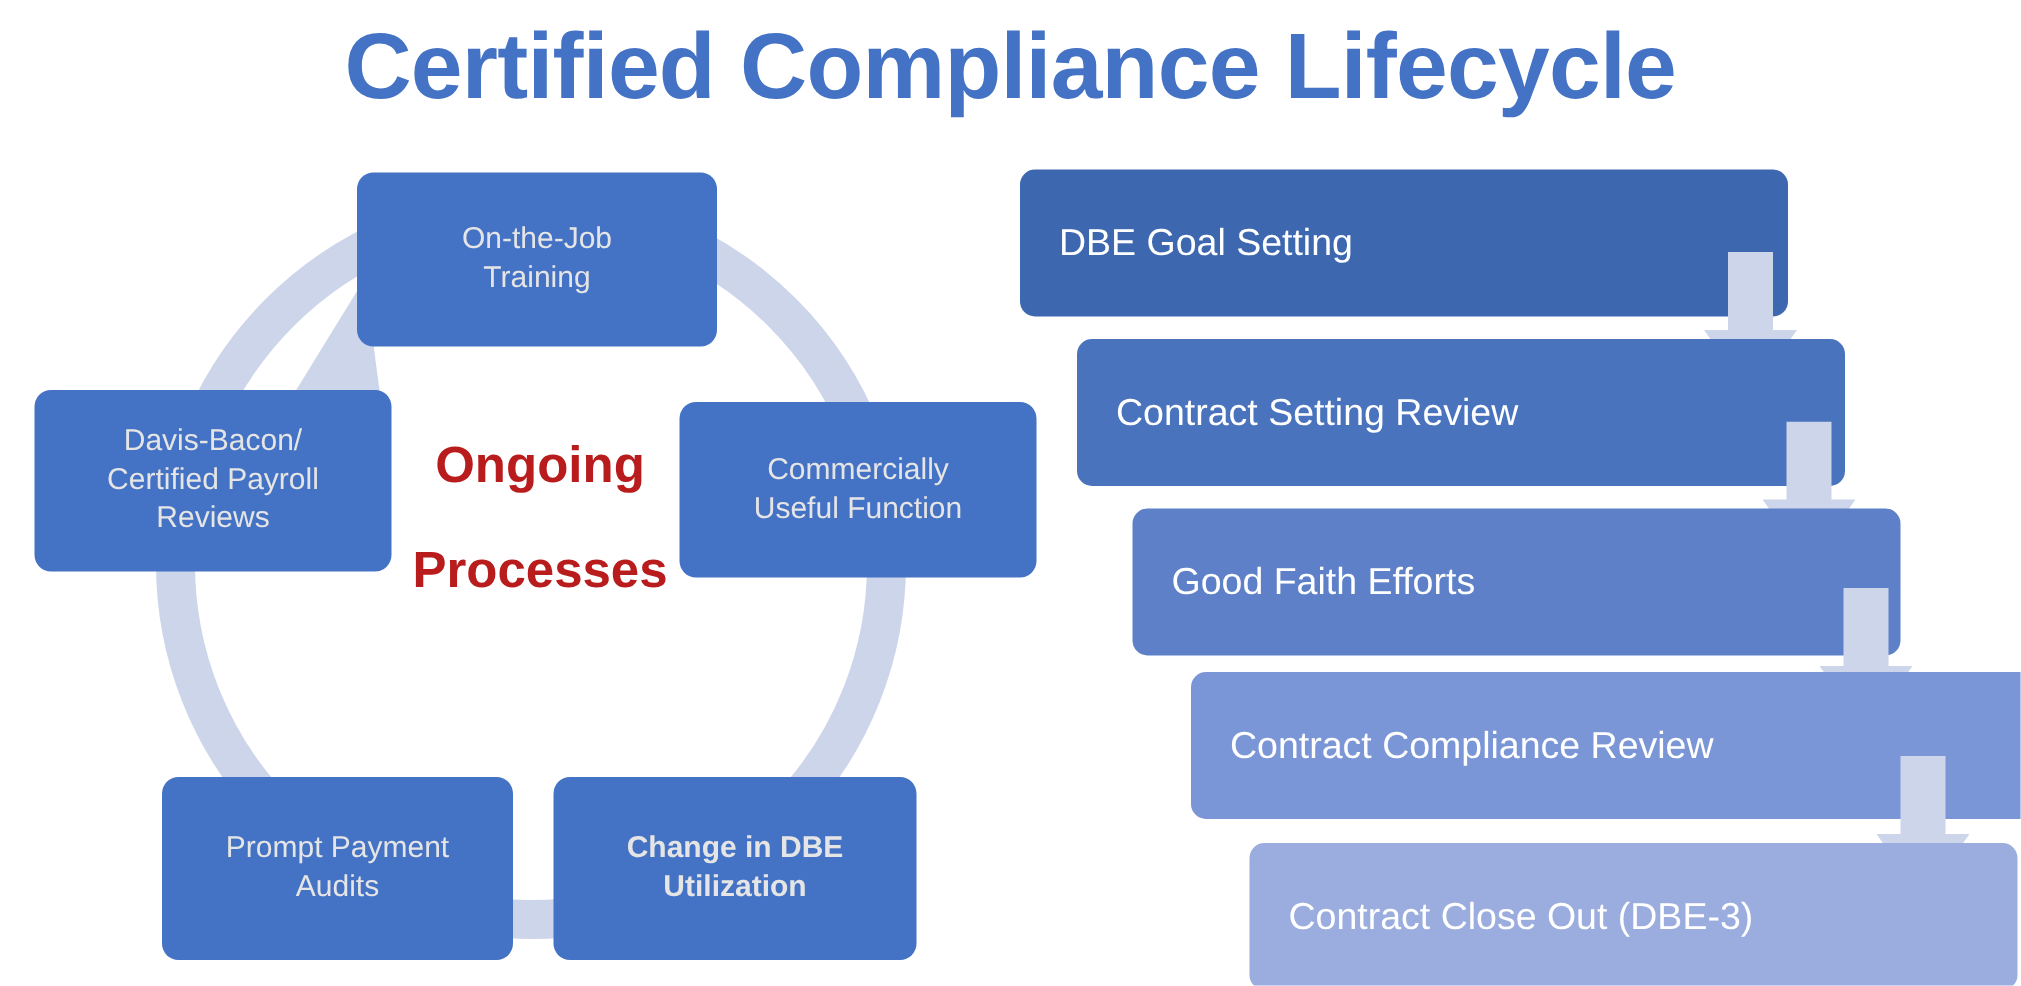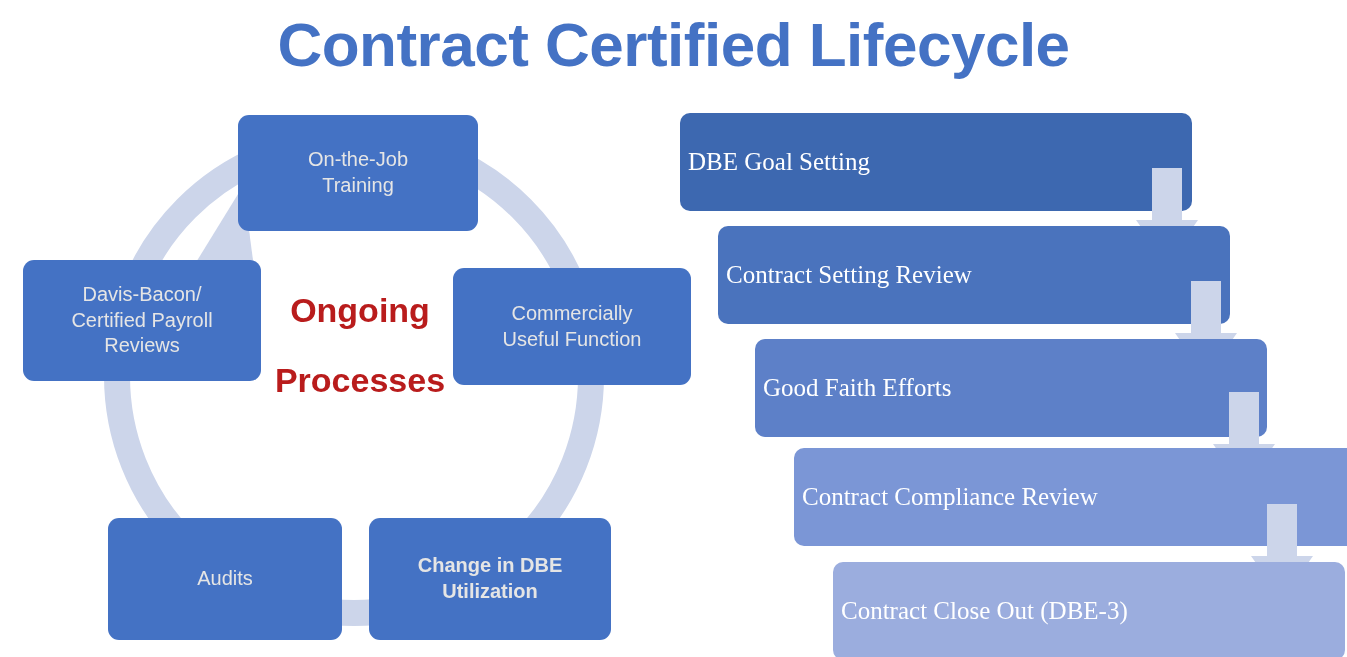--- a/index.html
+++ b/index.html
@@ -89,24 +89,23 @@
     width: 677px;
     height: 557px;
   }
   .flow-step {
     position: absolute;
     border-radius: 10px;
     color: #ffffff;
     font-size: 25px;
     display: flex;
     align-items: center;
-    padding-left: 8px;
+    padding-left: 26px;
     box-sizing: border-box;
     white-space: nowrap;
-    font-family: Liberation Serif, serif;
   }
   #flow-step-1 { left: 10px;  top: 13px;  width: 512px; height: 98px; background: #3d68b0; }
   #flow-step-2 { left: 48px;  top: 126px; width: 512px; height: 98px; background: #4a73bd; }
   #flow-step-3 { left: 85px;  top: 239px; width: 512px; height: 98px; background: #5d80c8; }
   #flow-step-4 { left: 124px; top: 348px; width: 592px; height: 98px; background: #7b96d6; }
   #flow-step-5 { left: 163px; top: 462px; width: 512px; height: 98px; background: #9badde; }
 
   .flow-arrow {
     position: absolute;
     width: 62px;
@@ -114,21 +113,21 @@
     pointer-events: none;
   }
   #flow-arrow-1 { left: 466px; top: 68px; }
   #flow-arrow-2 { left: 505px; top: 181px; }
   #flow-arrow-3 { left: 543px; top: 292px; }
   #flow-arrow-4 { left: 581px; top: 404px; }
 </style>
 </head>
 <body>
 
-<div id="page-title">Contract Certified Lifecycle</div>
+<div id="page-title">Certified Compliance Lifecycle</div>
 
 <div id="cycle-diagram">
 
   <svg id="cycle-ring-svg" viewBox="0 0 670 557">
 
     <circle cx="354" cy="276" r="237" fill="none" stroke="#ccd5ea" stroke-width="26"></circle>
 
     <polygon points="179,190 243,86 253,160 231,186" fill="#ccd5ea"></polygon>
     <polygon points="186,196 246,100 252,162 232,188" fill="#ccd5ea"></polygon>
   </svg>
@@ -149,20 +148,21 @@
 
   <div class="cycle-node" id="cycle-node-change">
     <div>
       <span>Change in DBE</span>
       <span>Utilization</span>
     </div>
   </div>
 
   <div class="cycle-node" id="cycle-node-prompt">
     <div>
+      <span>Prompt Payment</span>
       <span>Audits</span>
     </div>
   </div>
 
   <div class="cycle-node" id="cycle-node-davis">
     <div>
       <span>Davis-Bacon/</span>
       <span>Certified Payroll</span>
       <span>Reviews</span>
     </div>

